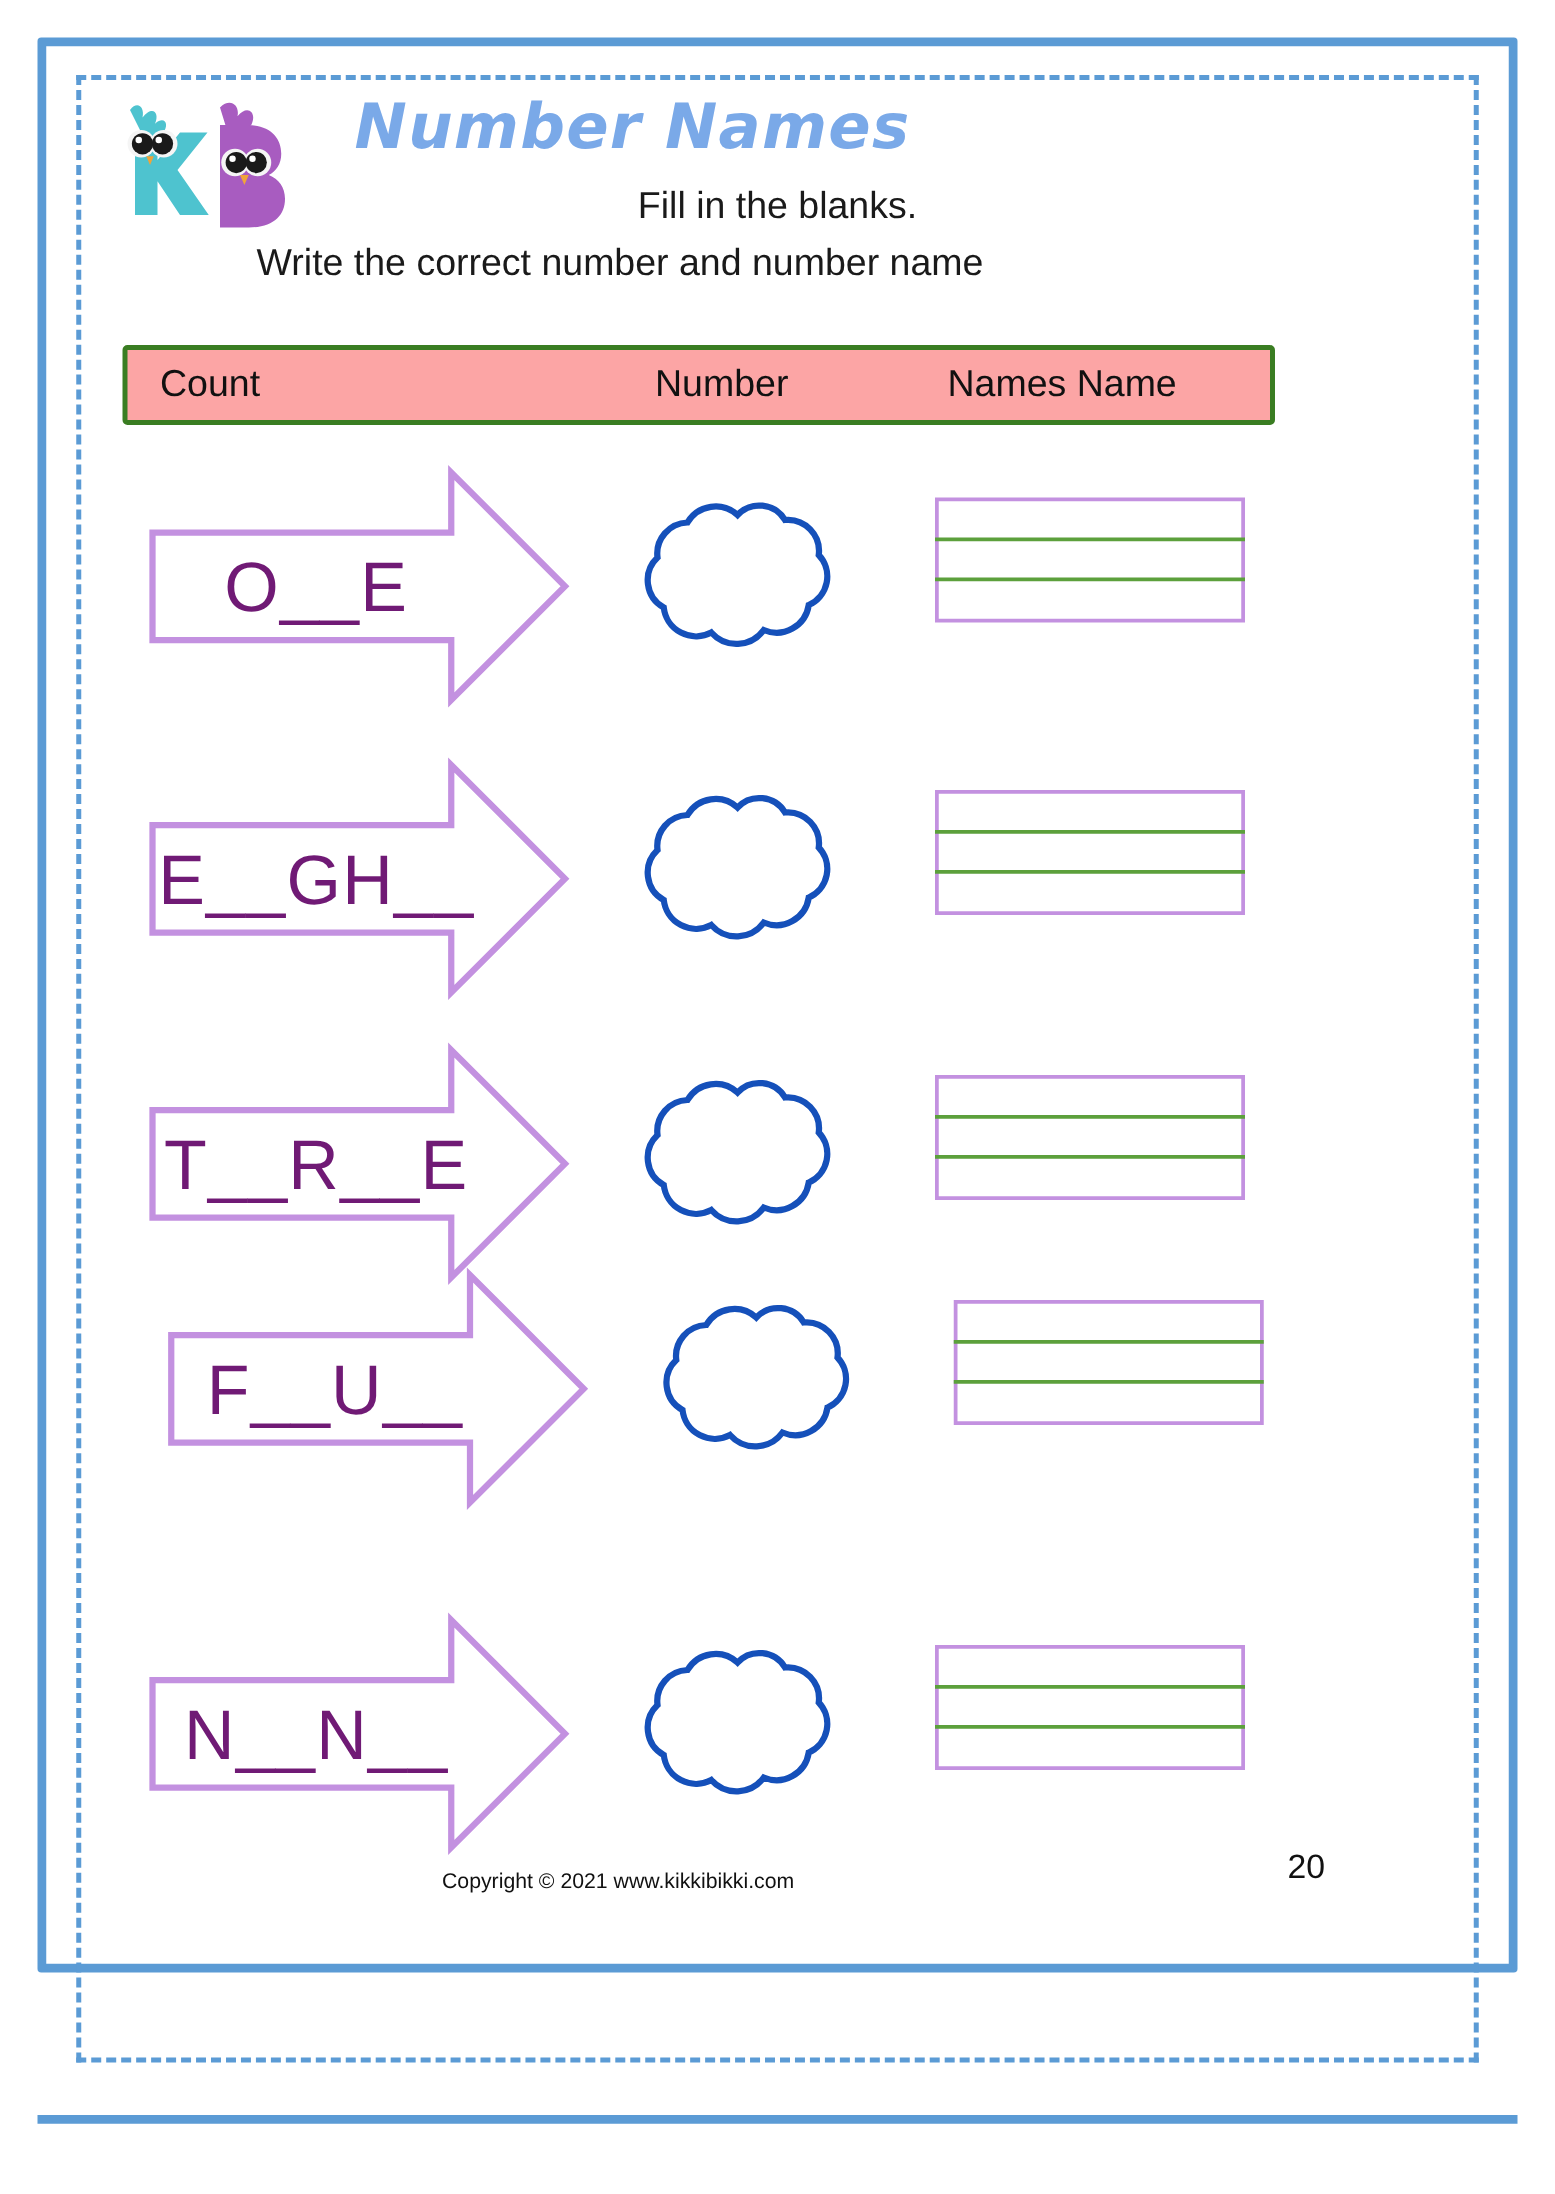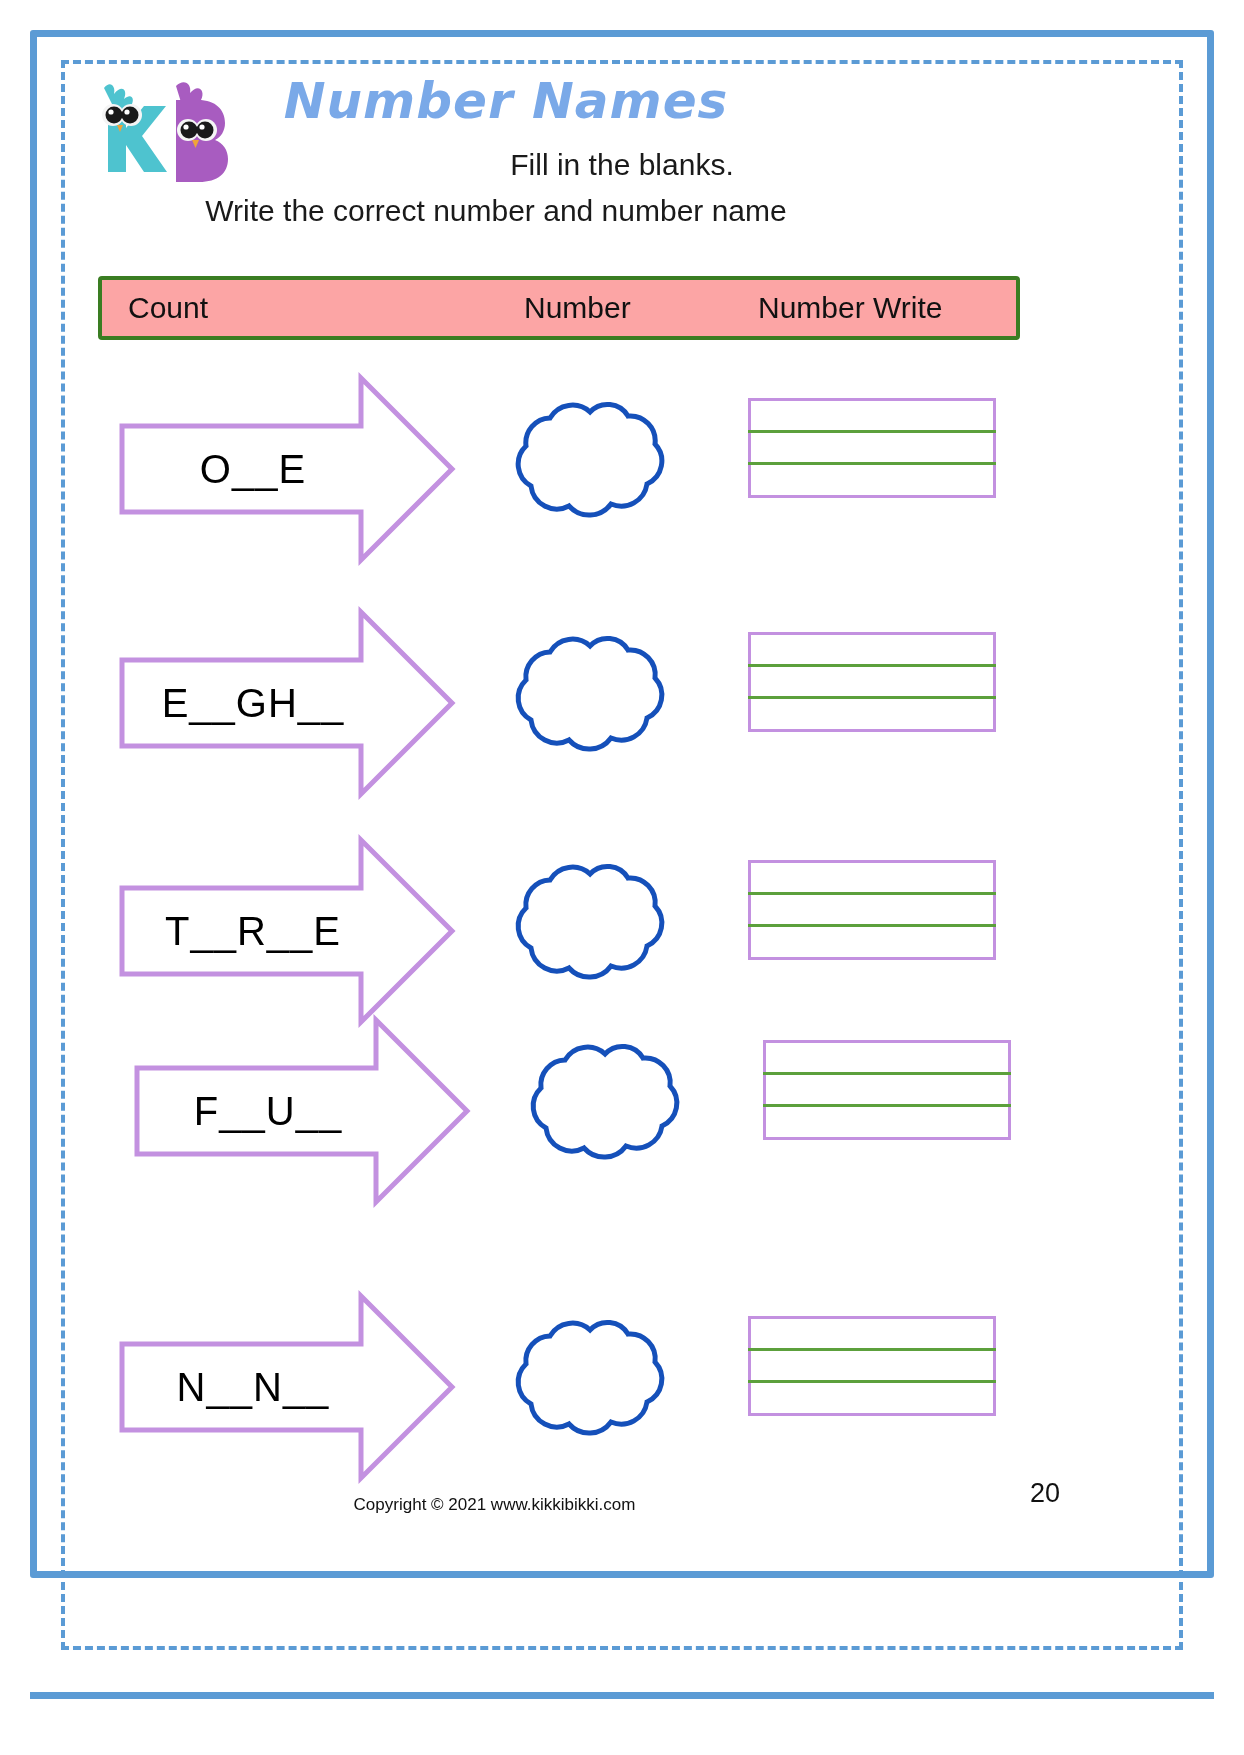--- a/index.html
+++ b/index.html
@@ -102,23 +102,23 @@
     position:absolute;
     left:118px; top:0;
     width:338px; height:198px;
   }
   .arrow-wrap svg{ display:block; width:338px; height:198px; }
   .arrow-label{
     position:absolute;
     left:118px; top:0;
     width:270px; height:198px;
     display:flex; align-items:center; justify-content:center;
-    font-size:40px;
+    font-size:56px;
     letter-spacing:1px;
-    color:#000000;
+    color:#701a75;
     white-space:pre;
   }
 
   
   .cloud-wrap{
     position:absolute;
     left:488px; top:14px;
     width:200px; height:160px;
   }
   .cloud-wrap svg{ display:block; width:200px; height:160px; }
@@ -187,21 +187,21 @@
   </svg>
 </div>
 
 <div class="title">Number Names</div>
 <div class="subtitle1">Fill in the blanks.</div>
 <div class="subtitle2">Write the correct number and number name</div>
 
 <div class="header-bar">
   <span class="hdr-count">Count</span>
   <span class="hdr-number">Number</span>
-  <span class="hdr-name">Number Write</span>
+  <span class="hdr-name">Names Name</span>
 </div>
 
 <div class="row row-0">
   <div class="arrow-wrap">
     <svg viewBox="0 0 338 198" xmlns="http://www.w3.org/2000/svg">
       <polygon points="4,56 243,56 243,8 334,99 243,190 243,142 4,142" fill="none" stroke="#c391e0" stroke-width="5"></polygon>
     </svg>
   </div>
   <div class="arrow-label">O__E</div>
   <div class="cloud-wrap">

